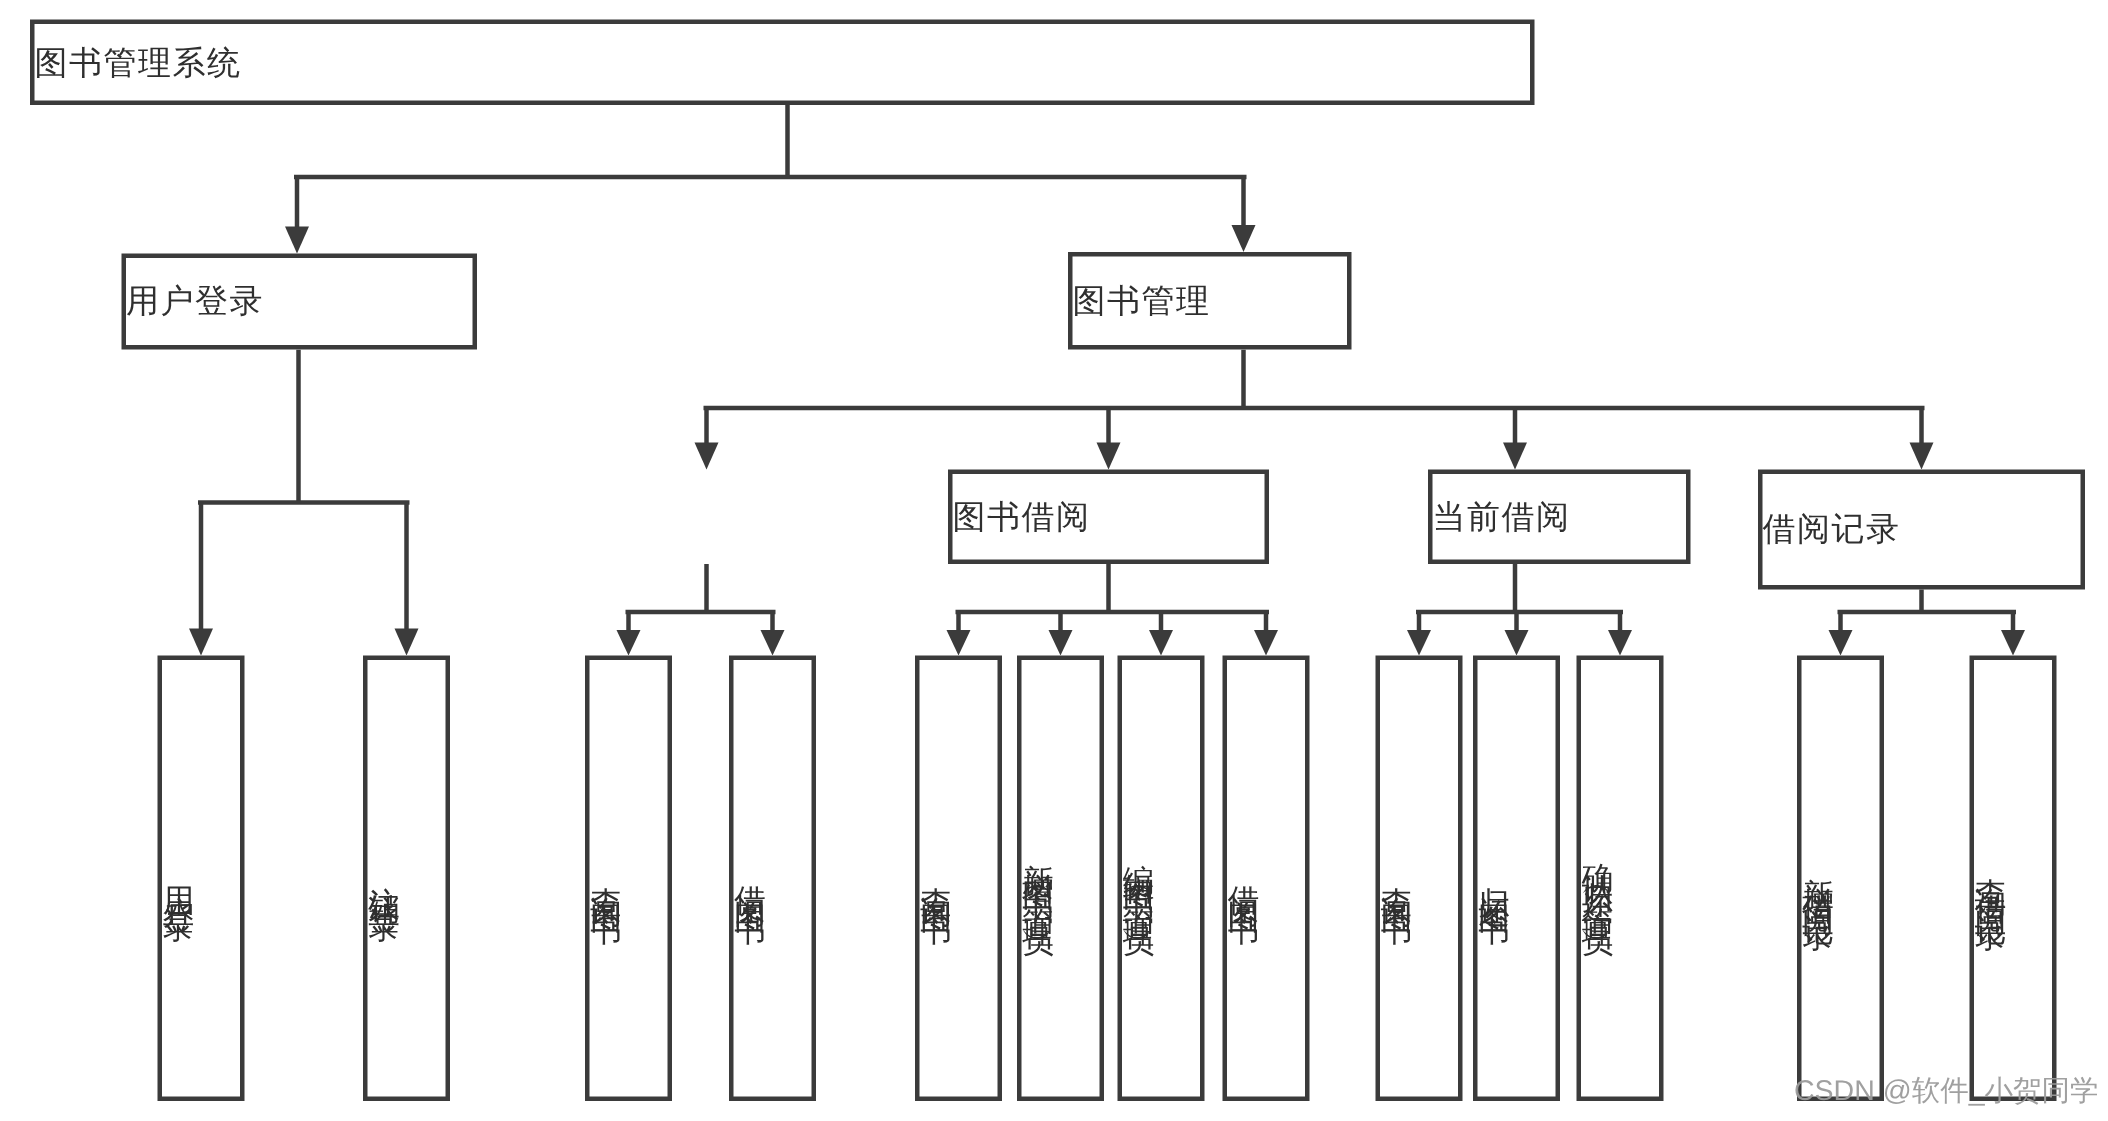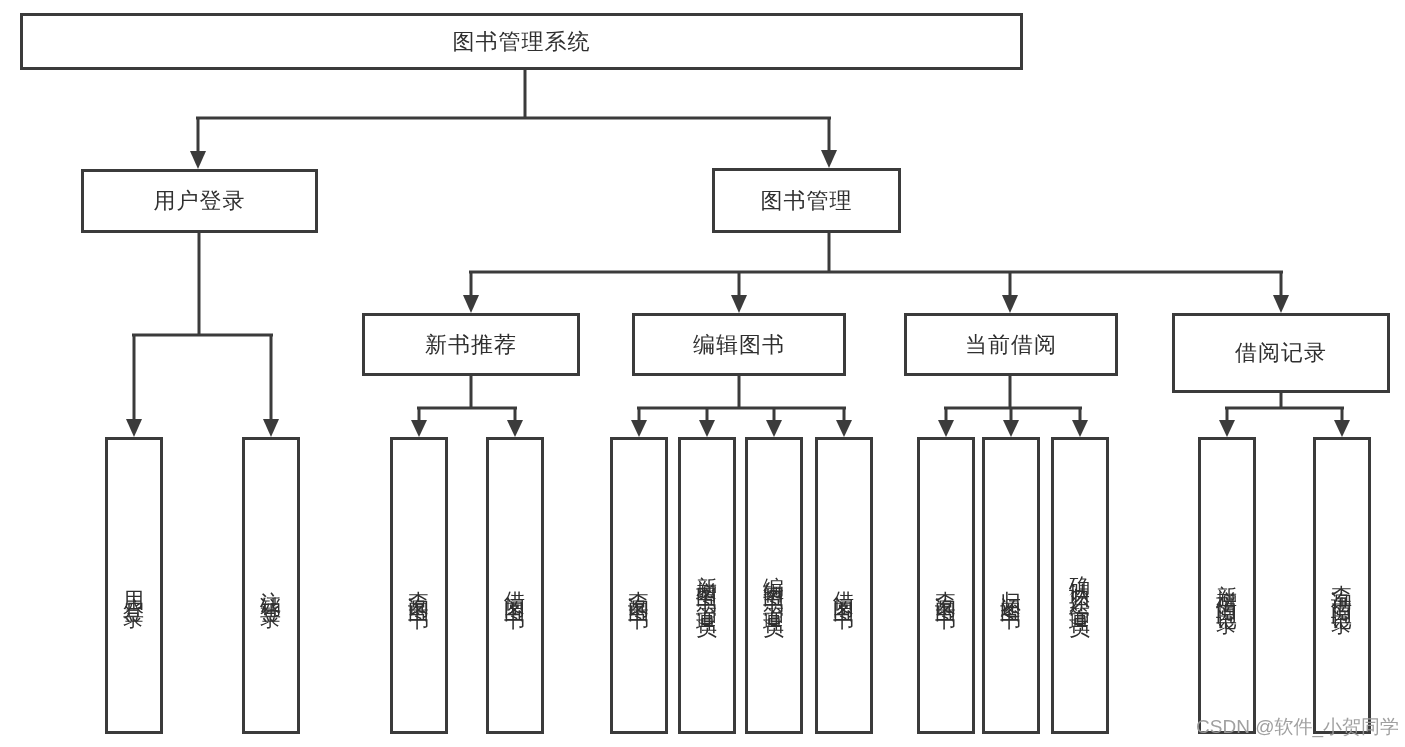--- a/index.html
+++ b/index.html
@@ -5,21 +5,21 @@
   html,body{margin:0;padding:0;background:#fff;}
   #stage{
     position:relative;width:1405px;height:747px;background:#ffffff;overflow:hidden;
     font-family:"Liberation Sans","DejaVu Sans",sans-serif;color:#2f2f2f;
   }
   #wires{position:absolute;left:0;top:0;z-index:0;}
   #wires line{stroke:#3b3b3b;stroke-width:3;}
   #wires path{fill:#3b3b3b;stroke:none;}
   .box{
     position:absolute;box-sizing:border-box;background:#ffffff;
-    border:3px solid #3b3b3b;display:flex;align-items:center;justify-content:center;
+    border:3px solid #3b3b3b;display:flex;align-items:center;
     z-index:1;text-align:center;
   }
   .hlbl{font-size:22px;letter-spacing:1px;white-space:nowrap;}
   .vlbl{
     writing-mode:vertical-rl;text-orientation:mixed;
     font-size:21px;letter-spacing:6px;line-height:1;white-space:nowrap;
   }
   #watermark{
     position:absolute;right:6px;top:714px;z-index:2;
     font-size:19px;color:rgba(155,155,155,0.95);white-space:nowrap;margin-left:22px;
@@ -96,27 +96,24 @@
     <span class="hlbl">图书管理系统</span>
   </div>
 
   <div class="box" style="left:81px;top:169px;width:237px;height:64px">
     <span class="hlbl">用户登录</span>
   </div>
   <div class="box" style="left:712px;top:168px;width:189px;height:65px">
     <span class="hlbl">图书管理</span>
   </div>
 
-  <div class="box" style="left:362px;top:313px;width:218px;height:63px">
-    <span class="hlbl">新书推荐</span>
+  <div class="box" style="left:632px;top:313px;width:214px;height:63px">
+    <span class="hlbl">图书借阅</span>
   </div>
-  <div class="box" style="left:632px;top:313px;width:214px;height:63px">
-    <span class="hlbl">编辑图书</span>
-  </div>
-  <div class="box" style="left:904px;top:313px;width:214px;height:63px">
+  <div class="box" style="left:952px;top:313px;width:175px;height:63px">
     <span class="hlbl">当前借阅</span>
   </div>
   <div class="box" style="left:1172px;top:313px;width:218px;height:80px">
     <span class="hlbl">借阅记录</span>
   </div>
 
   <div class="box" style="left:105px;top:437px;width:58px;height:297px">
     <span class="vlbl">用户登录</span>
   </div>
   <div class="box" style="left:242px;top:437px;width:58px;height:297px">

